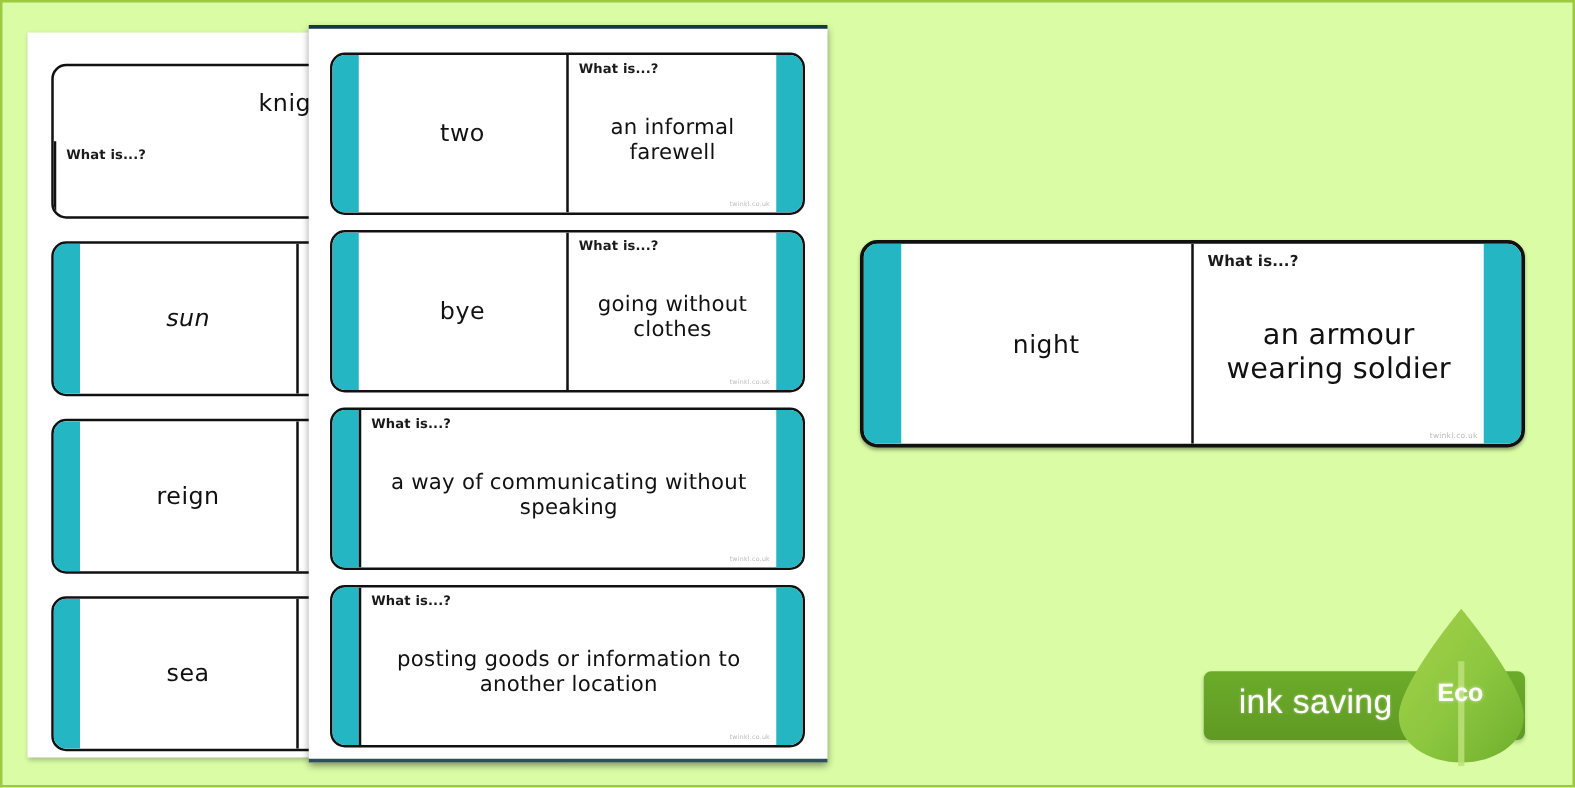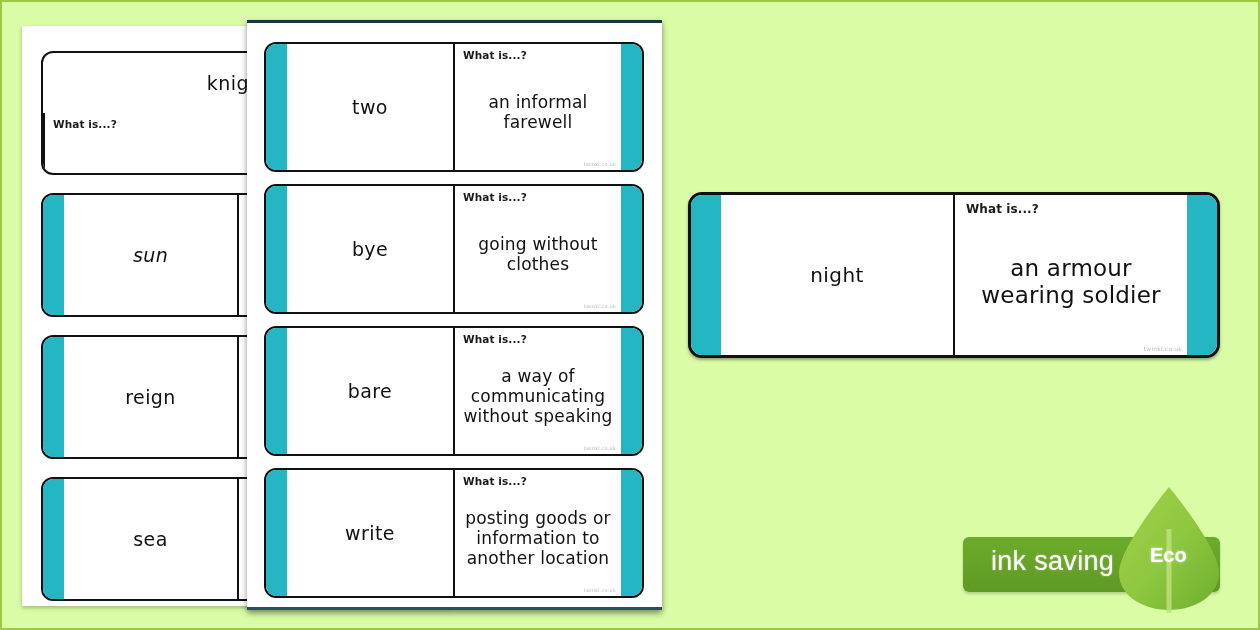--- a/index.html
+++ b/index.html
@@ -297,36 +297,30 @@
       <div class="half clue">
         <span class="clue-label">What is...?</span>
         <span class="clue-text">going without clothes</span>
         <span class="watermark">twinkl.co.uk</span>
       </div>
       <div class="tab right"></div>
     </div>
 
     <div class="card front-card" style="top:303px;">
       <div class="tab left"></div>
-      <div class="half word">
-        <span class="word-text">bare</span>
-      </div>
       <div class="half clue">
         <span class="clue-label">What is...?</span>
         <span class="clue-text">a way of communicating without speaking</span>
         <span class="watermark">twinkl.co.uk</span>
       </div>
       <div class="tab right"></div>
     </div>
 
     <div class="card front-card" style="top:445px;">
       <div class="tab left"></div>
-      <div class="half word">
-        <span class="word-text">write</span>
-      </div>
       <div class="half clue">
         <span class="clue-label">What is...?</span>
         <span class="clue-text">posting goods or information to another location</span>
         <span class="watermark">twinkl.co.uk</span>
       </div>
       <div class="tab right"></div>
     </div>
 
   </div>
 

